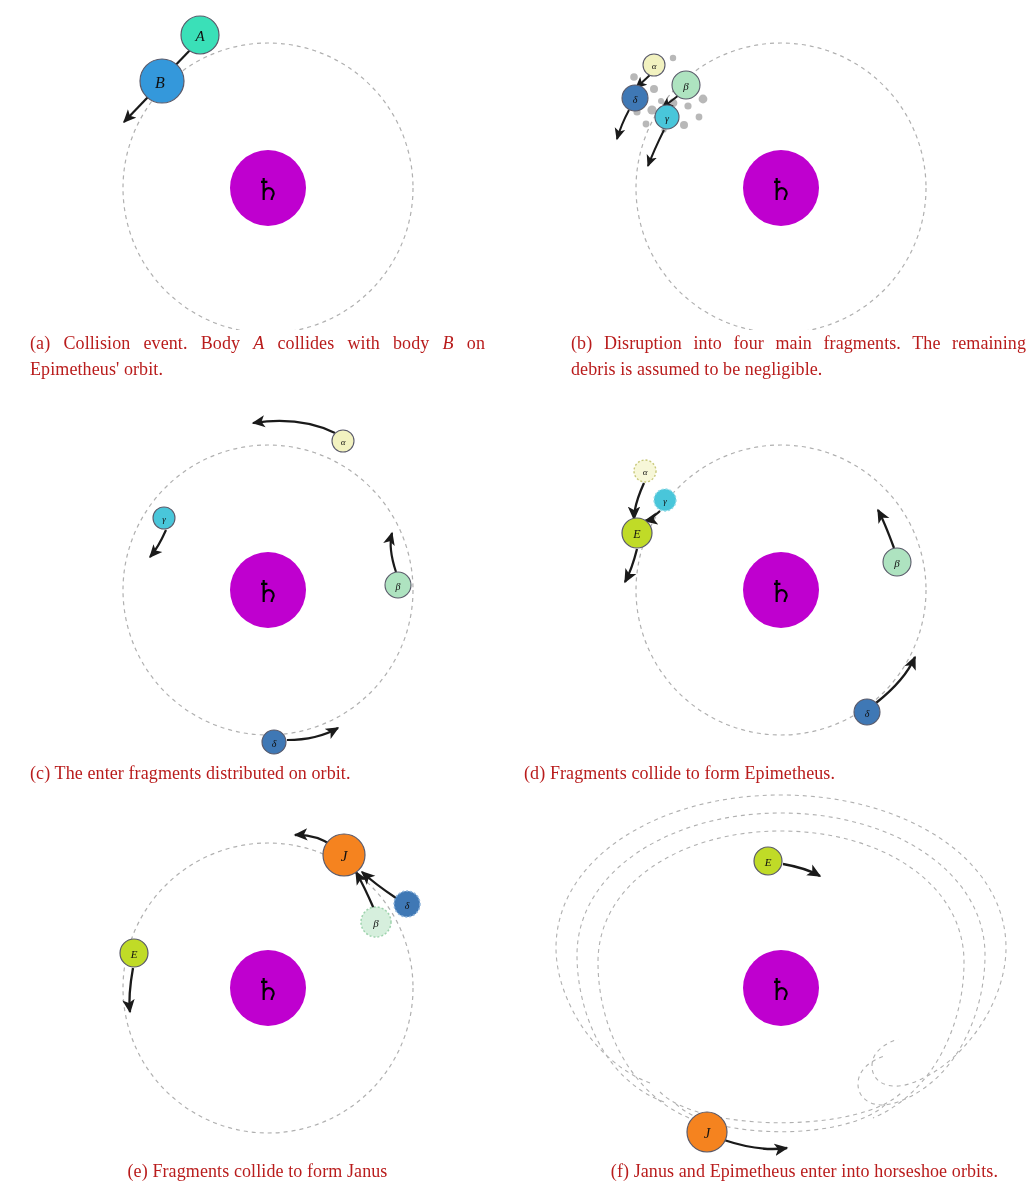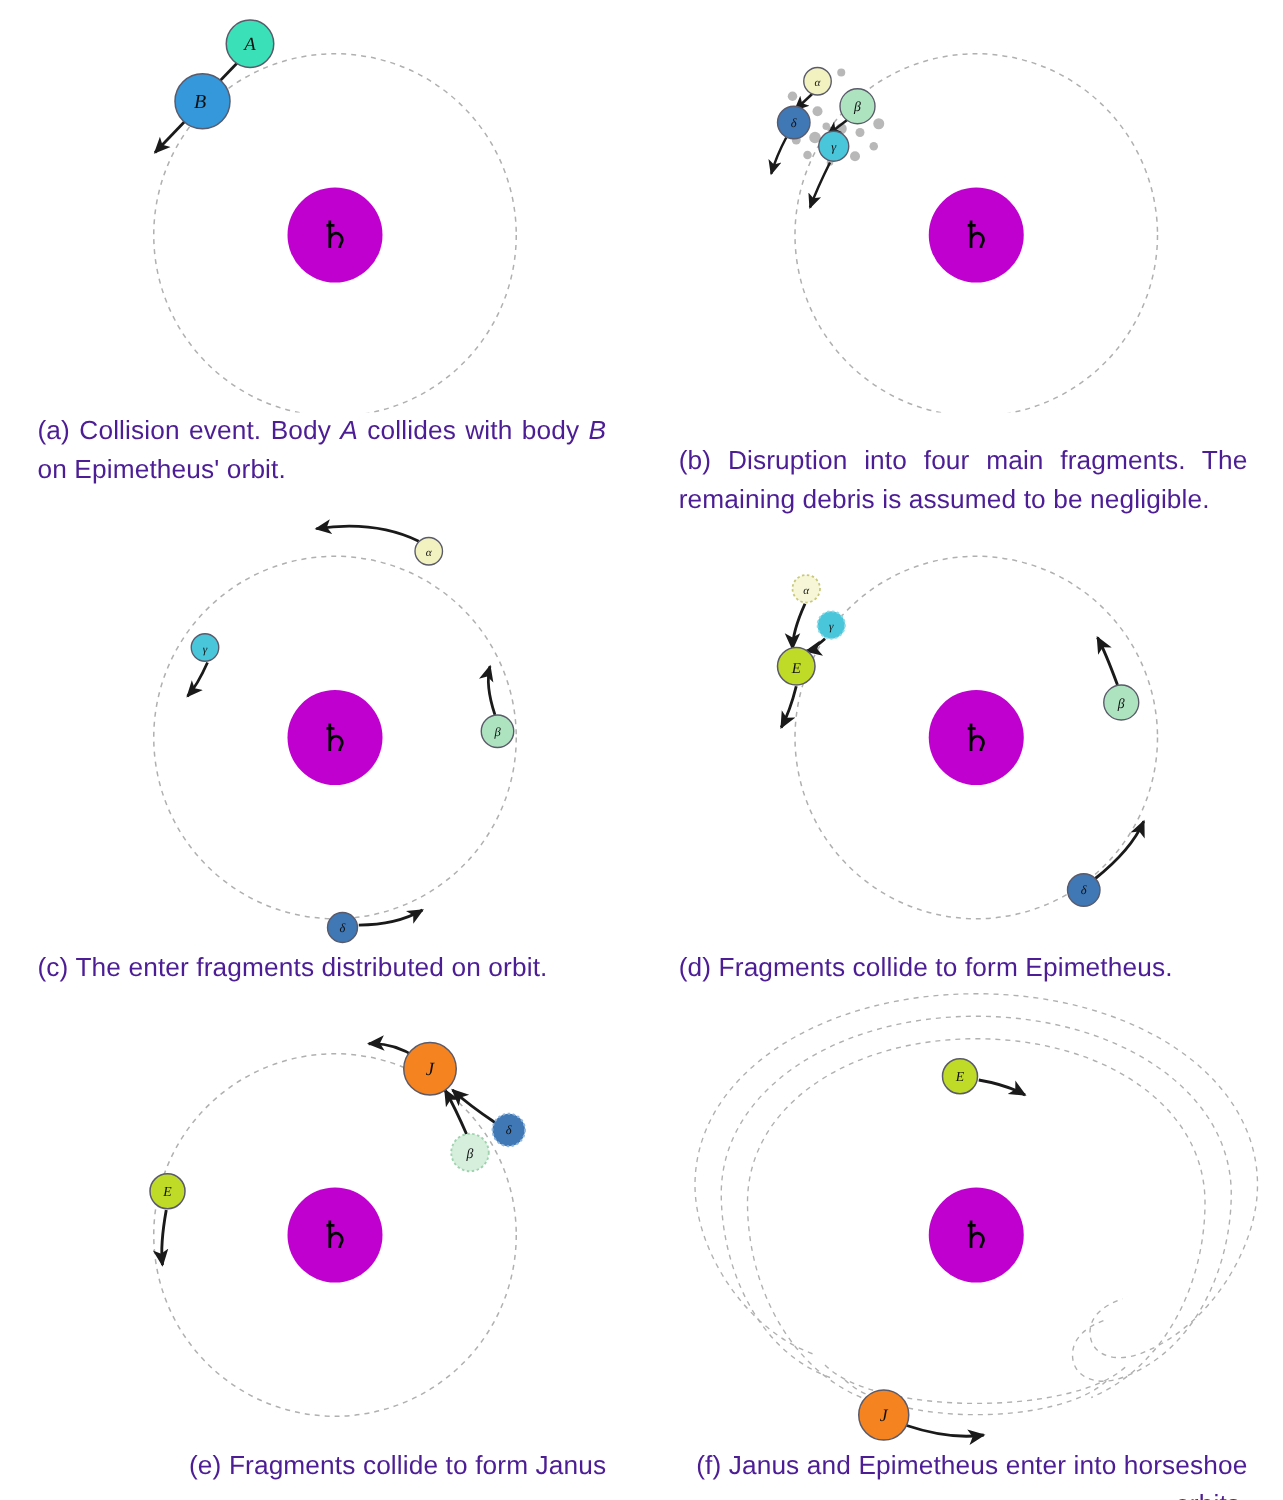--- a/index.html
+++ b/index.html
@@ -29,24 +29,24 @@
     width: 513px;
     display: block;
   }
   .panel-canvas svg {
     display: block;
   }
   .caption {
     position: absolute;
     left: 30px;
     width: 455px;
-    font-family: Liberation Sans, sans-serif;
-    font-size: 21px;
+    font-family: Liberation Serif, serif;
+    font-size: 18px;
     line-height: 1.47;
-    color: #4c1d95;
+    color: #b91c1c;
     text-align: justify;
     text-justify: inter-word;
     letter-spacing: 0.1px;
   }
   .caption i {
     font-style: italic;
   }
 
   
   #panel-a { left: 0px;   top: 0px; }
@@ -153,21 +153,21 @@
         <text class="body-label" x="654" y="66" font-size="9">α</text>
 
         <circle cx="686" cy="85" r="14" fill="#aee3c0" stroke="#5a5a6a" stroke-width="1.1"></circle>
         <text class="body-label" x="686" y="86" font-size="11">β</text>
 
         <circle cx="667" cy="117" r="12" fill="#49c6da" stroke="#5a5a6a" stroke-width="1.1"></circle>
         <text class="body-label" x="667" y="118" font-size="10">γ</text>
       </svg>
     </div>
   </div>
-  <div class="caption" id="caption-b" style="left:543px;margin-top:24px;">
+  <div class="caption" id="caption-b" style="left:571px;">
     <span>(b) Disruption into four main fragments. The remaining debris is assumed to be negligible.</span>
   </div>
 
   <div class="panel" id="panel-c">
     <div class="panel-canvas">
       <svg width="513" height="368" viewBox="0 392 513 368" xmlns="http://www.w3.org/2000/svg">
           <defs>
             <marker id="ah" markerWidth="7" markerHeight="7" refX="5.4" refY="3" orient="auto">
               <path d="M0,0.3 L6,3 L0,5.7 L1.5,3 Z" fill="#1a1a1a"></path>
             </marker>
@@ -227,21 +227,21 @@
         <text class="body-label" x="637" y="534" font-size="12">E</text>
 
         <circle cx="897" cy="562" r="14" fill="#aee3c0" stroke="#5a5a6a" stroke-width="1.1"></circle>
         <text class="body-label" x="897" y="563" font-size="11">β</text>
 
         <circle cx="867" cy="712" r="13" fill="#3f78b5" stroke="#5a5a6a" stroke-width="1.1"></circle>
         <text class="body-label" x="867" y="713" font-size="10">δ</text>
       </svg>
     </div>
   </div>
-  <div class="caption" id="caption-d" style="left:543px;">
+  <div class="caption" id="caption-d" style="left:524px;">
     <span>(d) Fragments collide to form Epimetheus.</span>
   </div>
 
   <div class="panel" id="panel-e">
     <div class="panel-canvas">
       <svg width="513" height="368" viewBox="0 790 513 368" xmlns="http://www.w3.org/2000/svg">
           <defs>
             <marker id="ah" markerWidth="7" markerHeight="7" refX="5.4" refY="3" orient="auto">
               <path d="M0,0.3 L6,3 L0,5.7 L1.5,3 Z" fill="#1a1a1a"></path>
             </marker>
@@ -262,21 +262,21 @@
         <text class="body-label" x="407" y="905" font-size="10">δ</text>
 
         <circle cx="344" cy="855" r="21" fill="#f5831f" stroke="#5a5a6a" stroke-width="1.2"></circle>
         <text class="body-label" x="344" y="856" font-size="15">J</text>
 
         <circle cx="134" cy="953" r="14" fill="#c0db27" stroke="#5a5a6a" stroke-width="1.2"></circle>
         <text class="body-label" x="134" y="954" font-size="11">E</text>
       </svg>
     </div>
   </div>
-  <div class="caption" id="caption-e" style="text-align:right;">
+  <div class="caption" id="caption-e" style="text-align:center;">
     <span>(e) Fragments collide to form Janus</span>
   </div>
 
   <div class="panel" id="panel-f">
     <div class="panel-canvas">
       <svg width="513" height="368" viewBox="513 790 513 368" xmlns="http://www.w3.org/2000/svg">
           <defs>
             <marker id="ah" markerWidth="7" markerHeight="7" refX="5.4" refY="3" orient="auto">
               <path d="M0,0.3 L6,3 L0,5.7 L1.5,3 Z" fill="#1a1a1a"></path>
             </marker>

